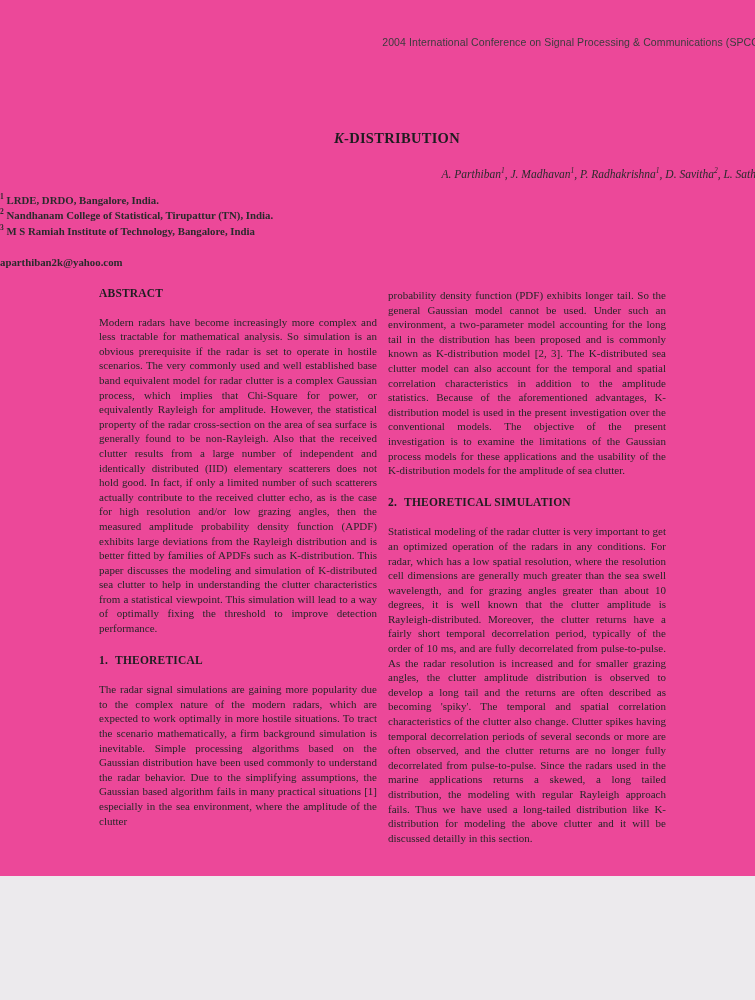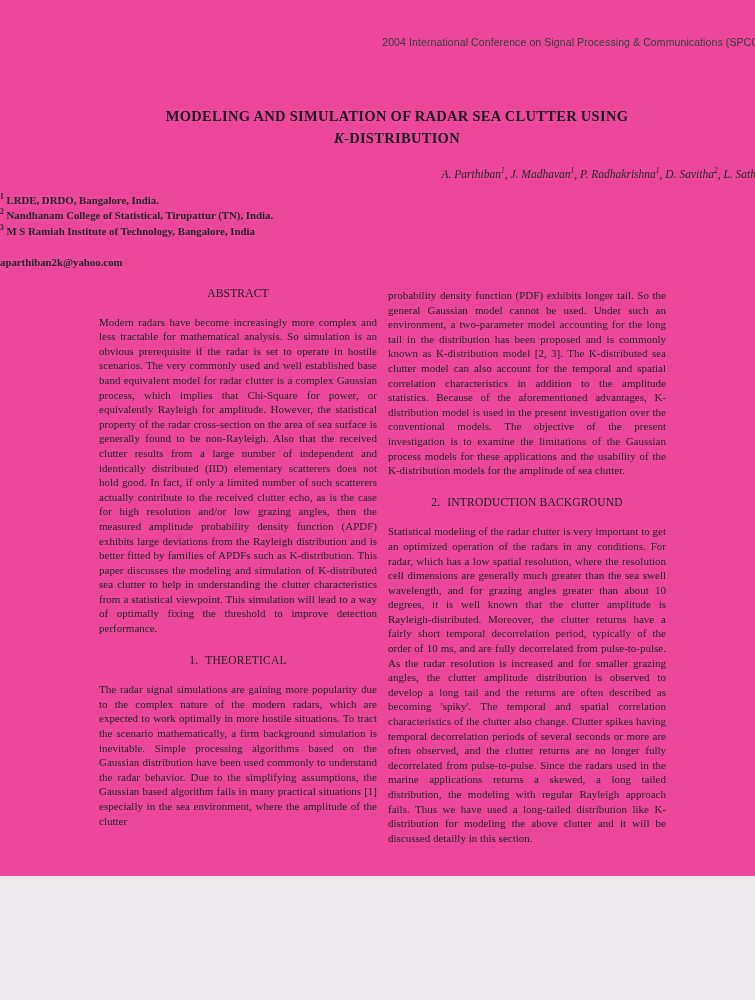--- a/index.html
+++ b/index.html
@@ -72,22 +72,22 @@
     top: 280px;
     width: 278px;
     font-size: 11px;
     line-height: 14.6px;
     text-align: justify;
     color: #262628;
   }
   .col-left  { left: 99px; }
   .col-right { left: 388px; }
   .sec-heading {
-    text-align: center;
-    font-weight: normal;
+    text-align: left;
+    font-weight: bold;
     font-size: 11.5px;
     letter-spacing: 0.2px;
     color: #1e1e20;
     margin: 0 0 14px 0;
     padding-top: 6px;
   }
   .sec-heading .sec-num { margin-right: 7px; }
   .sec-heading.mid { margin-top: 17px; margin-bottom: 15px; padding-top: 0; }
   .para { margin: 0; }
   .col-right .para.first { padding-top: 8px; }
@@ -109,21 +109,21 @@
   }
 </style>
 </head>
 <body>
 
 <div class="page">
 
   <div class="conf-header">2004 International Conference on Signal Processing &amp; Communications (SPCOM)</div>
 
   <div class="title-block">
-    <span>MODELING AND SIMULATION OF RADAR SEA CLUTTER USING</span><br>
+    <br>
     <span class="k-ital">K</span><span>-DISTRIBUTION</span>
   </div>
 
   <div class="authors-line">
     <span>A. Parthiban</span><sup>1</sup><span>, </span><span>J. Madhavan</span><sup>1</sup><span>, </span><span>P. Radhakrishna</span><sup>1</sup><span>, </span><span>D. Savitha</span><sup>2</sup><span>, </span><span>L. Sathish Kumar</span><sup>3</sup>
   </div>
 
   <div class="affil-block">
     <div><sup>1</sup><span> LRDE, DRDO, Bangalore, India.</span></div>
     <div><sup>2</sup><span> Nandhanam College of Statistical, Tirupattur (TN), India.</span></div>
@@ -136,21 +136,21 @@
     <p class="para">Modern radars have become increasingly more complex and less tractable for mathematical analysis. So simulation is an obvious prerequisite if the radar is set to operate in hostile scenarios. The very commonly used and well established base band equivalent model for radar clutter is a complex Gaussian process, which implies that Chi-Square for power, or equivalently Rayleigh for amplitude. However, the statistical property of the radar cross-section on the area of sea surface is generally found to be non-Rayleigh. Also that the received clutter results from a large number of independent and identically distributed (IID) elementary scatterers does not hold good. In fact, if only a limited number of such scatterers actually contribute to the received clutter echo, as is the case for high resolution and/or low grazing angles, then the measured amplitude probability density function (APDF) exhibits large deviations from the Rayleigh distribution and is better fitted by families of APDFs such as K-distribution. This paper discusses the modeling and simulation of K-distributed sea clutter to help in understanding the clutter characteristics from a statistical viewpoint. This simulation will lead to a way of optimally fixing the threshold to improve detection performance.</p>
     <div class="sec-heading mid">
       <span class="sec-num">1.</span><span>THEORETICAL</span>
     </div>
     <p class="para">The radar signal simulations are gaining more popularity due to the complex nature of the modern radars, which are expected to work optimally in more hostile situations. To tract the scenario mathematically, a firm background simulation is inevitable.  Simple processing algorithms based on the Gaussian distribution have been used commonly to understand the radar behavior.  Due to the simplifying assumptions, the Gaussian based algorithm fails in many practical situations [1] especially in the sea environment, where the amplitude of the clutter</p>
   </div>
 
   <div class="col col-right">
     <p class="para first">probability density function (PDF) exhibits longer tail. So the general Gaussian model cannot be used. Under such an environment, a two-parameter model accounting for the long tail in the distribution has been proposed and is commonly known as K-distribution model [2, 3]. The K-distributed sea clutter model can also account for the temporal and spatial correlation characteristics in addition to the amplitude statistics. Because of the aforementioned advantages, K-distribution model is used in the present investigation over the conventional models. The objective of the present investigation is to examine the limitations of the Gaussian process models for these applications and the usability of the K-distribution models for the amplitude of sea clutter.</p>
     <div class="sec-heading mid">
-      <span class="sec-num">2.</span><span>INTRODUCTION BACKGROUND</span>
+      <span class="sec-num">2.</span><span>THEORETICAL SIMULATION</span>
     </div>
     <p class="para">Statistical modeling of the radar clutter is very important to get an optimized operation of the radars in any conditions. For radar, which has a low spatial resolution, where the resolution cell dimensions are generally much greater than the sea swell wavelength, and for grazing angles greater than about 10 degrees, it is well known that the clutter amplitude is Rayleigh-distributed. Moreover, the clutter returns have a fairly short temporal decorrelation period, typically of the order of 10 ms, and are fully decorrelated from pulse-to-pulse. As the radar resolution is increased and for smaller grazing angles, the clutter amplitude distribution is observed to develop a long tail and the returns are often described as becoming 'spiky'.  The temporal and spatial correlation characteristics of the clutter also change. Clutter spikes having temporal decorrelation periods of several seconds or more are often observed, and the clutter returns are no longer fully decorrelated from pulse-to-pulse. Since the radars used in the marine applications returns a skewed, a long tailed distribution, the modeling with regular Rayleigh approach fails. Thus we have used a long-tailed distribution like K-distribution for modeling the above clutter and it will be discussed detailly in this section.</p>
   </div>
 
   <div class="footer-copyright">0-7803-8674-4/04/$20.00 ©2004 IEEE</div>
   <div class="footer-page">368</div>
 
 </div>
 
 </body></html>

